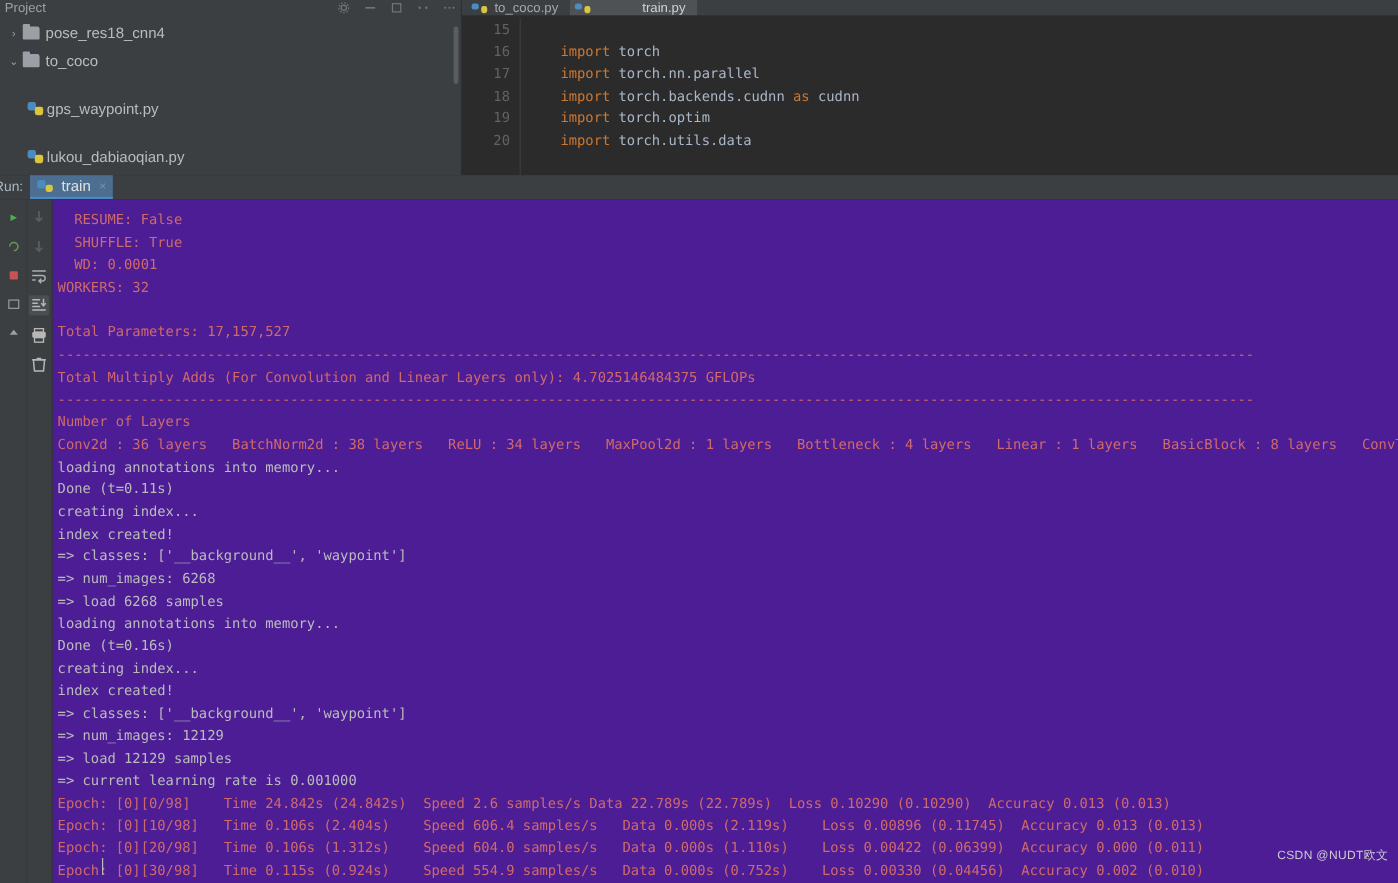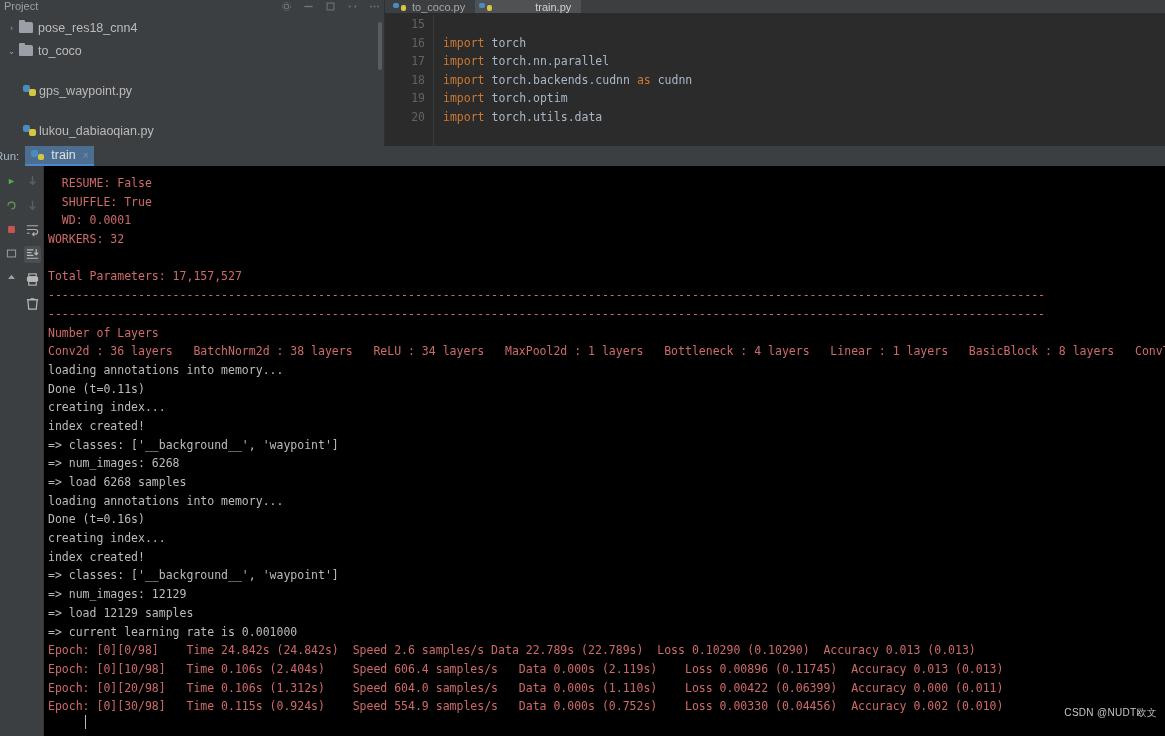--- a/index.html
+++ b/index.html
@@ -26,21 +26,21 @@
   
   .project-panel {
     width: 385px; height: 150px;
     background: #3c3f41;
     position: relative;
     overflow: hidden;
     border-right: 1px solid #2e3133;
   }
   .project-header {
     height: 13px;
-    display: flex; align-items: flex-start;
+    display: flex; align-items: center;
     padding: 0 4px;
     color: #9aa0a6;
     font-family: "Liberation Sans", sans-serif;
     font-size: 11px;
     position: relative;
   }
   .project-header-tools {
     position: absolute; right: 4px; top: 0;
     display: flex; gap: 11px; align-items: center;
     height: 13px;
@@ -139,21 +139,21 @@
     line-height: 18.5px;
     flex: 0 0 48px;
     user-select: none;
   }
   .code-lines {
     position: relative;
     flex: 1;
     font-size: 11.5px;
     line-height: 18.5px;
     white-space: pre;
-    padding-left: 9px;
+    padding-left: 33px;
     border-left: 1px solid #3a3d3f;
   }
   .kw { color: #cc7832; }
   .plain { color: #a9b7c6; }
 
   
   .run-window {
     position: absolute; left: 0; top: 146px;
     width: 1165px; height: 590px;
     background: #2b2b2b;
@@ -218,21 +218,21 @@
   .left-strip {
     position: absolute; left: 0; top: 0;
     width: 22px; height: 570px;
     display: flex; flex-direction: column; align-items: center;
     padding-top: 10px; gap: 13px;
   }
   .ls-ico { width: 11px; height: 11px; display: block; }
 
   .console {
     flex: 1; height: 570px;
-    background: #000000;
+    background: #4c1d95;
     overflow: hidden;
     position: relative;
     padding: 8px 0 0 4px;
   }
   .cline {
     font-family: "DejaVu Sans Mono", monospace;
     font-size: 11.5px;
     line-height: 18.7px;
     white-space: pre;
     color: #cf6a6a;
@@ -410,20 +410,21 @@
       </div>
 
       <div class="console" id="console">
         <div class="cline clip">  RESUME: False</div>
           <div class="cline clip">  SHUFFLE: True</div>
           <div class="cline clip">  WD: 0.0001</div>
           <div class="cline clip">WORKERS: 32</div>
           <div class="cline clip blank"> </div>
           <div class="cline clip">Total Parameters: 17,157,527</div>
           <div class="cline clip">------------------------------------------------------------------------------------------------------------------------------------------------</div>
+          <div class="cline clip">Total Multiply Adds (For Convolution and Linear Layers only): 4.7025146484375 GFLOPs</div>
           <div class="cline clip">------------------------------------------------------------------------------------------------------------------------------------------------</div>
           <div class="cline clip">Number of Layers</div>
           <div class="cline clip">Conv2d : 36 layers   BatchNorm2d : 38 layers   ReLU : 34 layers   MaxPool2d : 1 layers   Bottleneck : 4 layers   Linear : 1 layers   BasicBlock : 8 layers   ConvTranspose2d : 3 layers</div>
           <div class="cline clip white">loading annotations into memory...</div>
           <div class="cline clip white">Done (t=0.11s)</div>
           <div class="cline clip white">creating index...</div>
           <div class="cline clip white">index created!</div>
           <div class="cline clip white">=&gt; classes: ['__background__', 'waypoint']</div>
           <div class="cline clip white">=&gt; num_images: 6268</div>
           <div class="cline clip white">=&gt; load 6268 samples</div>

